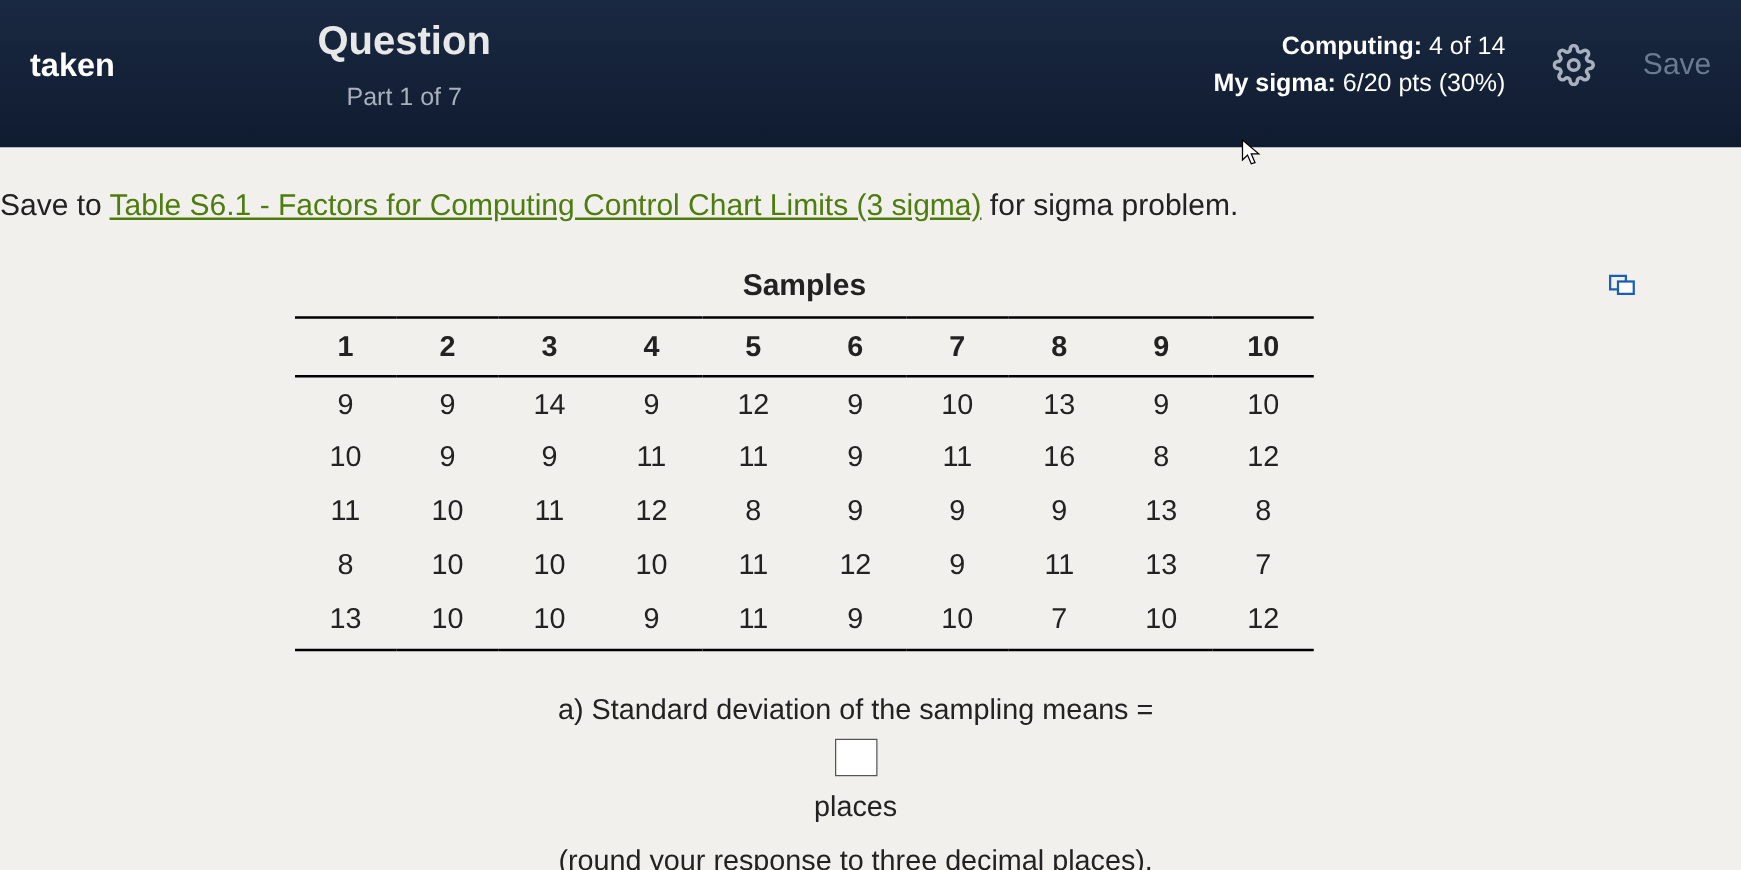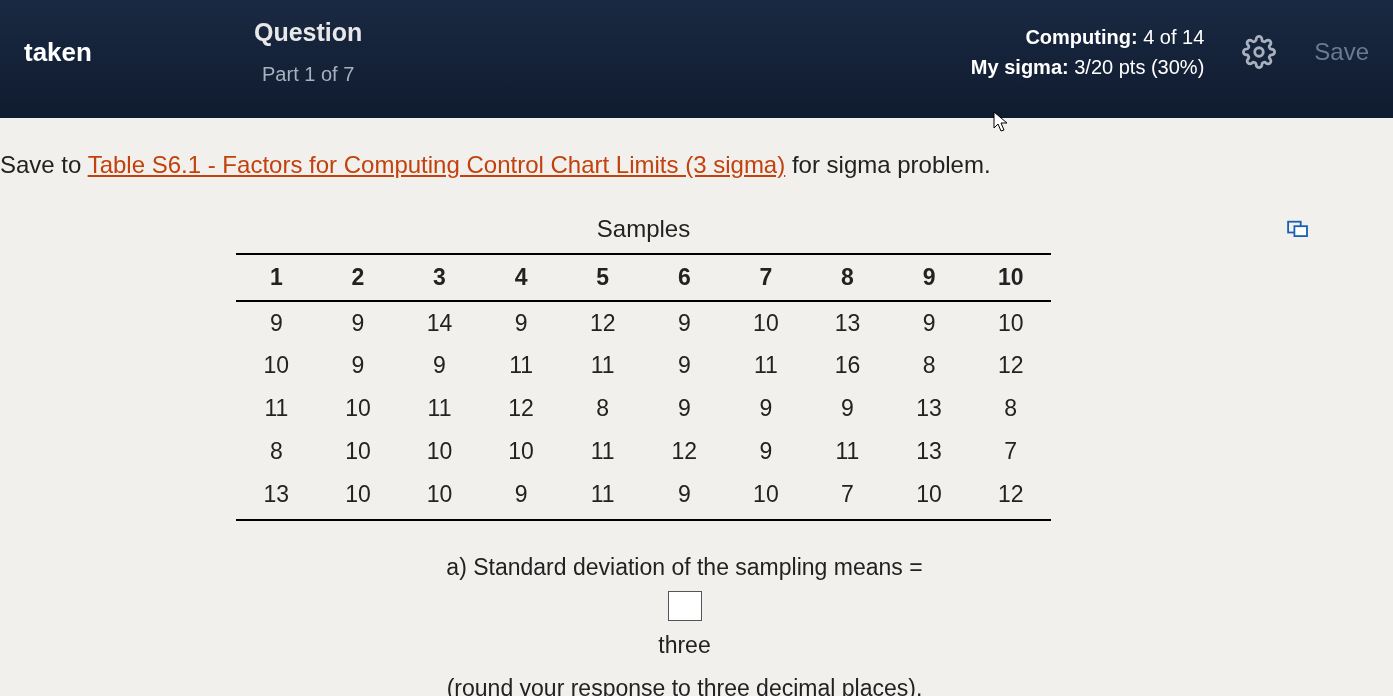--- a/index.html
+++ b/index.html
@@ -22,21 +22,21 @@
   width: 210px;
   font-size: 26px;
   font-weight: bold;
   color: #fff;
 }
 .header-center {
   flex: 0 0 auto;
   text-align: center;
   margin-left: 20px;
 }
-.q-title { font-size: 25px; font-weight: bold; color: #e8e8e8; }
+.q-title { font-size: 32px; font-weight: bold; color: #e8e8e8; }
 .q-part { font-size: 20px; color: #a8b0bf; margin-top: 16px; }
 .header-right {
   margin-left: auto;
   display: flex;
   align-items: center;
   gap: 38px;
 }
 .progress { text-align: right; font-size: 20px; line-height: 1.5; }
 .progress b { font-weight: bold; }
 .gear-icon { width: 34px; height: 34px; color: #a8b0bf; cursor: pointer; }
@@ -48,21 +48,21 @@
 }
 .content {
   background: #f2f0ed;
   padding: 28px 24px 24px 0;
   font-size: 24px;
   color: #222;
   line-height: 1.6;
 }
 .refer-line { margin-bottom: 26px; }
 .link {
-  color: #c2410c;
+  color: #4d7c0f;
   text-decoration: underline;
   cursor: pointer;
 }
 .problem-text { margin-bottom: 18px; }
 .copy-icon {
   float: right;
   margin-right: 60px;
   width: 22px;
   height: 18px;
   cursor: pointer;
@@ -72,21 +72,21 @@
   display: flex;
   justify-content: center;
   margin: 10px 0 28px 0;
 }
 table {
   border-collapse: collapse;
   font-size: 23px;
 }
 .samples-title {
   text-align: center;
-  font-weight: normal;
+  font-weight: bold;
   font-size: 24px;
   padding-bottom: 4px;
 }
 .head-row td {
   border-top: 2px solid #000;
   border-bottom: 2px solid #000;
   font-weight: bold;
   text-align: center;
   padding: 4px 28px;
 }
@@ -129,21 +129,21 @@
   <div class="header-center">
     <div class="q-title">Question</div>
     <div class="q-part">Part 1 of 7</div>
   </div>
   <div class="header-right">
     <div class="progress">
       <div>
         <b>Computing:</b><span> 4 of 14</span>
       </div>
       <div>
-        <b>My sigma:</b><span> 3/20 pts (30%)</span>
+        <b>My sigma:</b><span> 6/20 pts (30%)</span>
       </div>
     </div>
     <div class="gear-icon">
       <svg viewBox="0 0 24 24" fill="none" stroke="currentColor" stroke-width="2">
         <circle cx="12" cy="12" r="3"></circle>
         <path d="M19.4 15a1.7 1.7 0 0 0 .34 1.87l.06.06a2 2 0 1 1-2.83 2.83l-.06-.06a1.7 1.7 0 0 0-1.87-.34 1.7 1.7 0 0 0-1.03 1.56V21a2 2 0 1 1-4 0v-.09A1.7 1.7 0 0 0 9 19.4a1.7 1.7 0 0 0-1.87.34l-.06.06a2 2 0 1 1-2.83-2.83l.06-.06A1.7 1.7 0 0 0 4.6 15a1.7 1.7 0 0 0-1.56-1.03H3a2 2 0 1 1 0-4h.09A1.7 1.7 0 0 0 4.6 9a1.7 1.7 0 0 0-.34-1.87l-.06-.06a2 2 0 1 1 2.83-2.83l.06.06A1.7 1.7 0 0 0 9 4.6a1.7 1.7 0 0 0 1.03-1.56V3a2 2 0 1 1 4 0v.09c0 .67.4 1.27 1.03 1.51a1.7 1.7 0 0 0 1.87-.34l.06-.06a2 2 0 1 1 2.83 2.83l-.06.06A1.7 1.7 0 0 0 19.4 9c.24.63.84 1.03 1.51 1.03H21a2 2 0 1 1 0 4h-.09a1.7 1.7 0 0 0-1.51 1.03z"></path>
       </svg>
     </div>
     <div class="save-btn">Save</div>
   </div>
@@ -241,21 +241,21 @@
             <td>10</td>
             <td>12</td>
       </tr>
     </tbody>
       </table>
   </div>
 
   <div class="answer-line">
     <span>a) Standard deviation of the sampling means  = </span>
     <input class="answer-input" type="text" style="">
-    <span> three </span>
+    <span> places </span>
     <span class="italic">(round your response to three decimal places).</span>
   </div>
 </div>
 
 <div class="cursor-icon">
   <svg viewBox="0 0 18 22">
       <path d="M2 2 L2 18 L6 14 L9 21 L12 20 L9 13 L15 13 Z" fill="#fff" stroke="#000" stroke-width="1"></path>
     </svg>
 </div>
 

